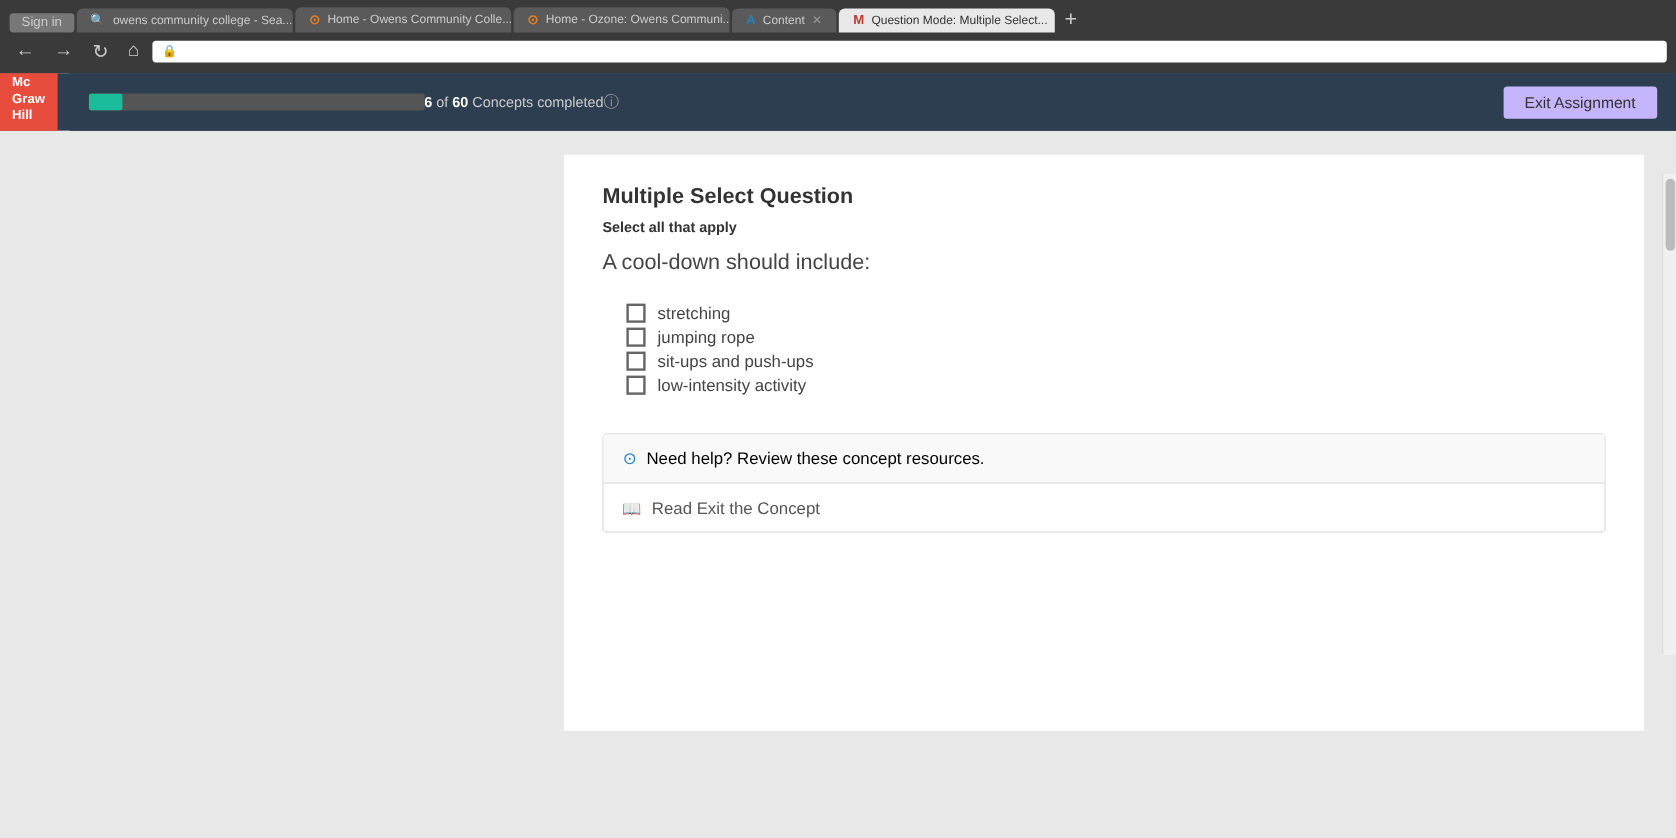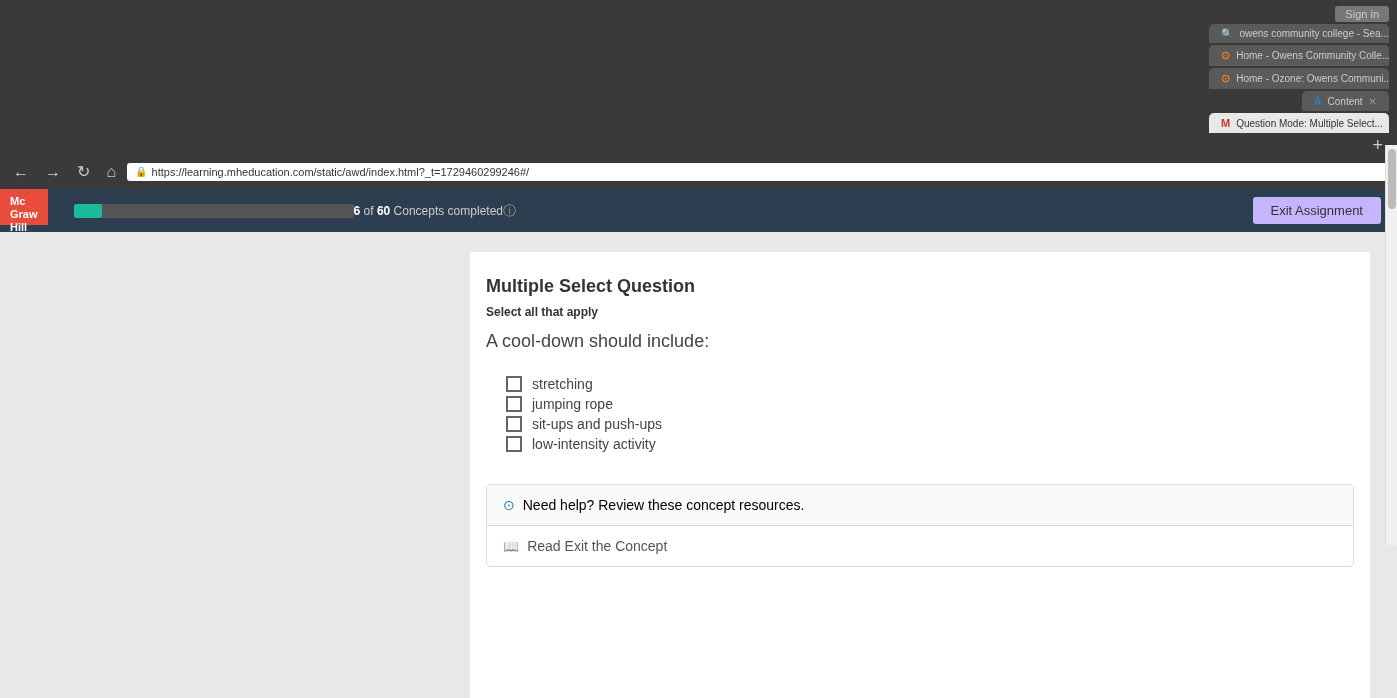--- a/index.html
+++ b/index.html
@@ -44,21 +44,20 @@
       align-items: center;
       gap: 4px;
     }
     .lock-icon { color: #777; font-size: 10px; }
 
     
     .tabs-bar {
       display: flex;
       align-items: flex-end;
       gap: 2px;
-      flex-direction: column;
     }
     .tab {
       background: #5a5a5a;
       color: #ccc;
       padding: 4px 12px;
       border-radius: 5px 5px 0 0;
       font-size: 10px;
       display: flex;
       align-items: center;
       gap: 6px;
@@ -94,23 +93,23 @@
       background: #e8e8e8;
       min-height: 640px;
     }
     .mgh-logo {
       background: #e74c3c;
       color: white;
       font-weight: bold;
       font-size: 11px;
       padding: 6px 10px;
       line-height: 1.2;
-      height: 36px;
-      display: flex;
-      align-items: flex-start;
+      height: 48px;
+      display: flex;
+      align-items: flex-end;
       margin-right: 10px;
     }
 
     
     .progress-area {
       background: #2c3e50;
       display: flex;
       align-items: center;
       padding: 8px 16px;
       flex: 1;
@@ -154,21 +153,21 @@
       cursor: pointer;
       border-radius: 3px;
     }
 
     
     .question-container {
       background: white;
       margin: 0 auto;
       max-width: 900px;
       margin-left: 450px;
-      padding: 24px 16px;
+      padding: 24px 32px;
       min-height: 480px;
     }
 
     .question-title {
       font-size: 18px;
       font-weight: bold;
       color: #333;
       margin-bottom: 8px;
     }
     .question-instruction {
@@ -304,21 +303,20 @@
     <button class="tab-add">+</button>
   </div>
 
   <div style="display:flex; align-items:center; gap:6px; padding: 4px 0 6px 0;">
     <button class="nav-btn">←</button>
     <button class="nav-btn">→</button>
     <button class="nav-btn">↻</button>
     <button class="nav-btn">⌂</button>
     <div class="address-bar">
       <span class="lock-icon">🔒</span>
-      <span>https://learning.mheducation.com/static/awd/index.html?_t=1729460299246#/</span>
     </div>
   </div>
 </div>
 
 <div class="page-content">
 
   <div style="display:flex; align-items:stretch; background:#2c3e50;">
     <div class="mgh-logo">
       <div>
         <div>Mc</div>

